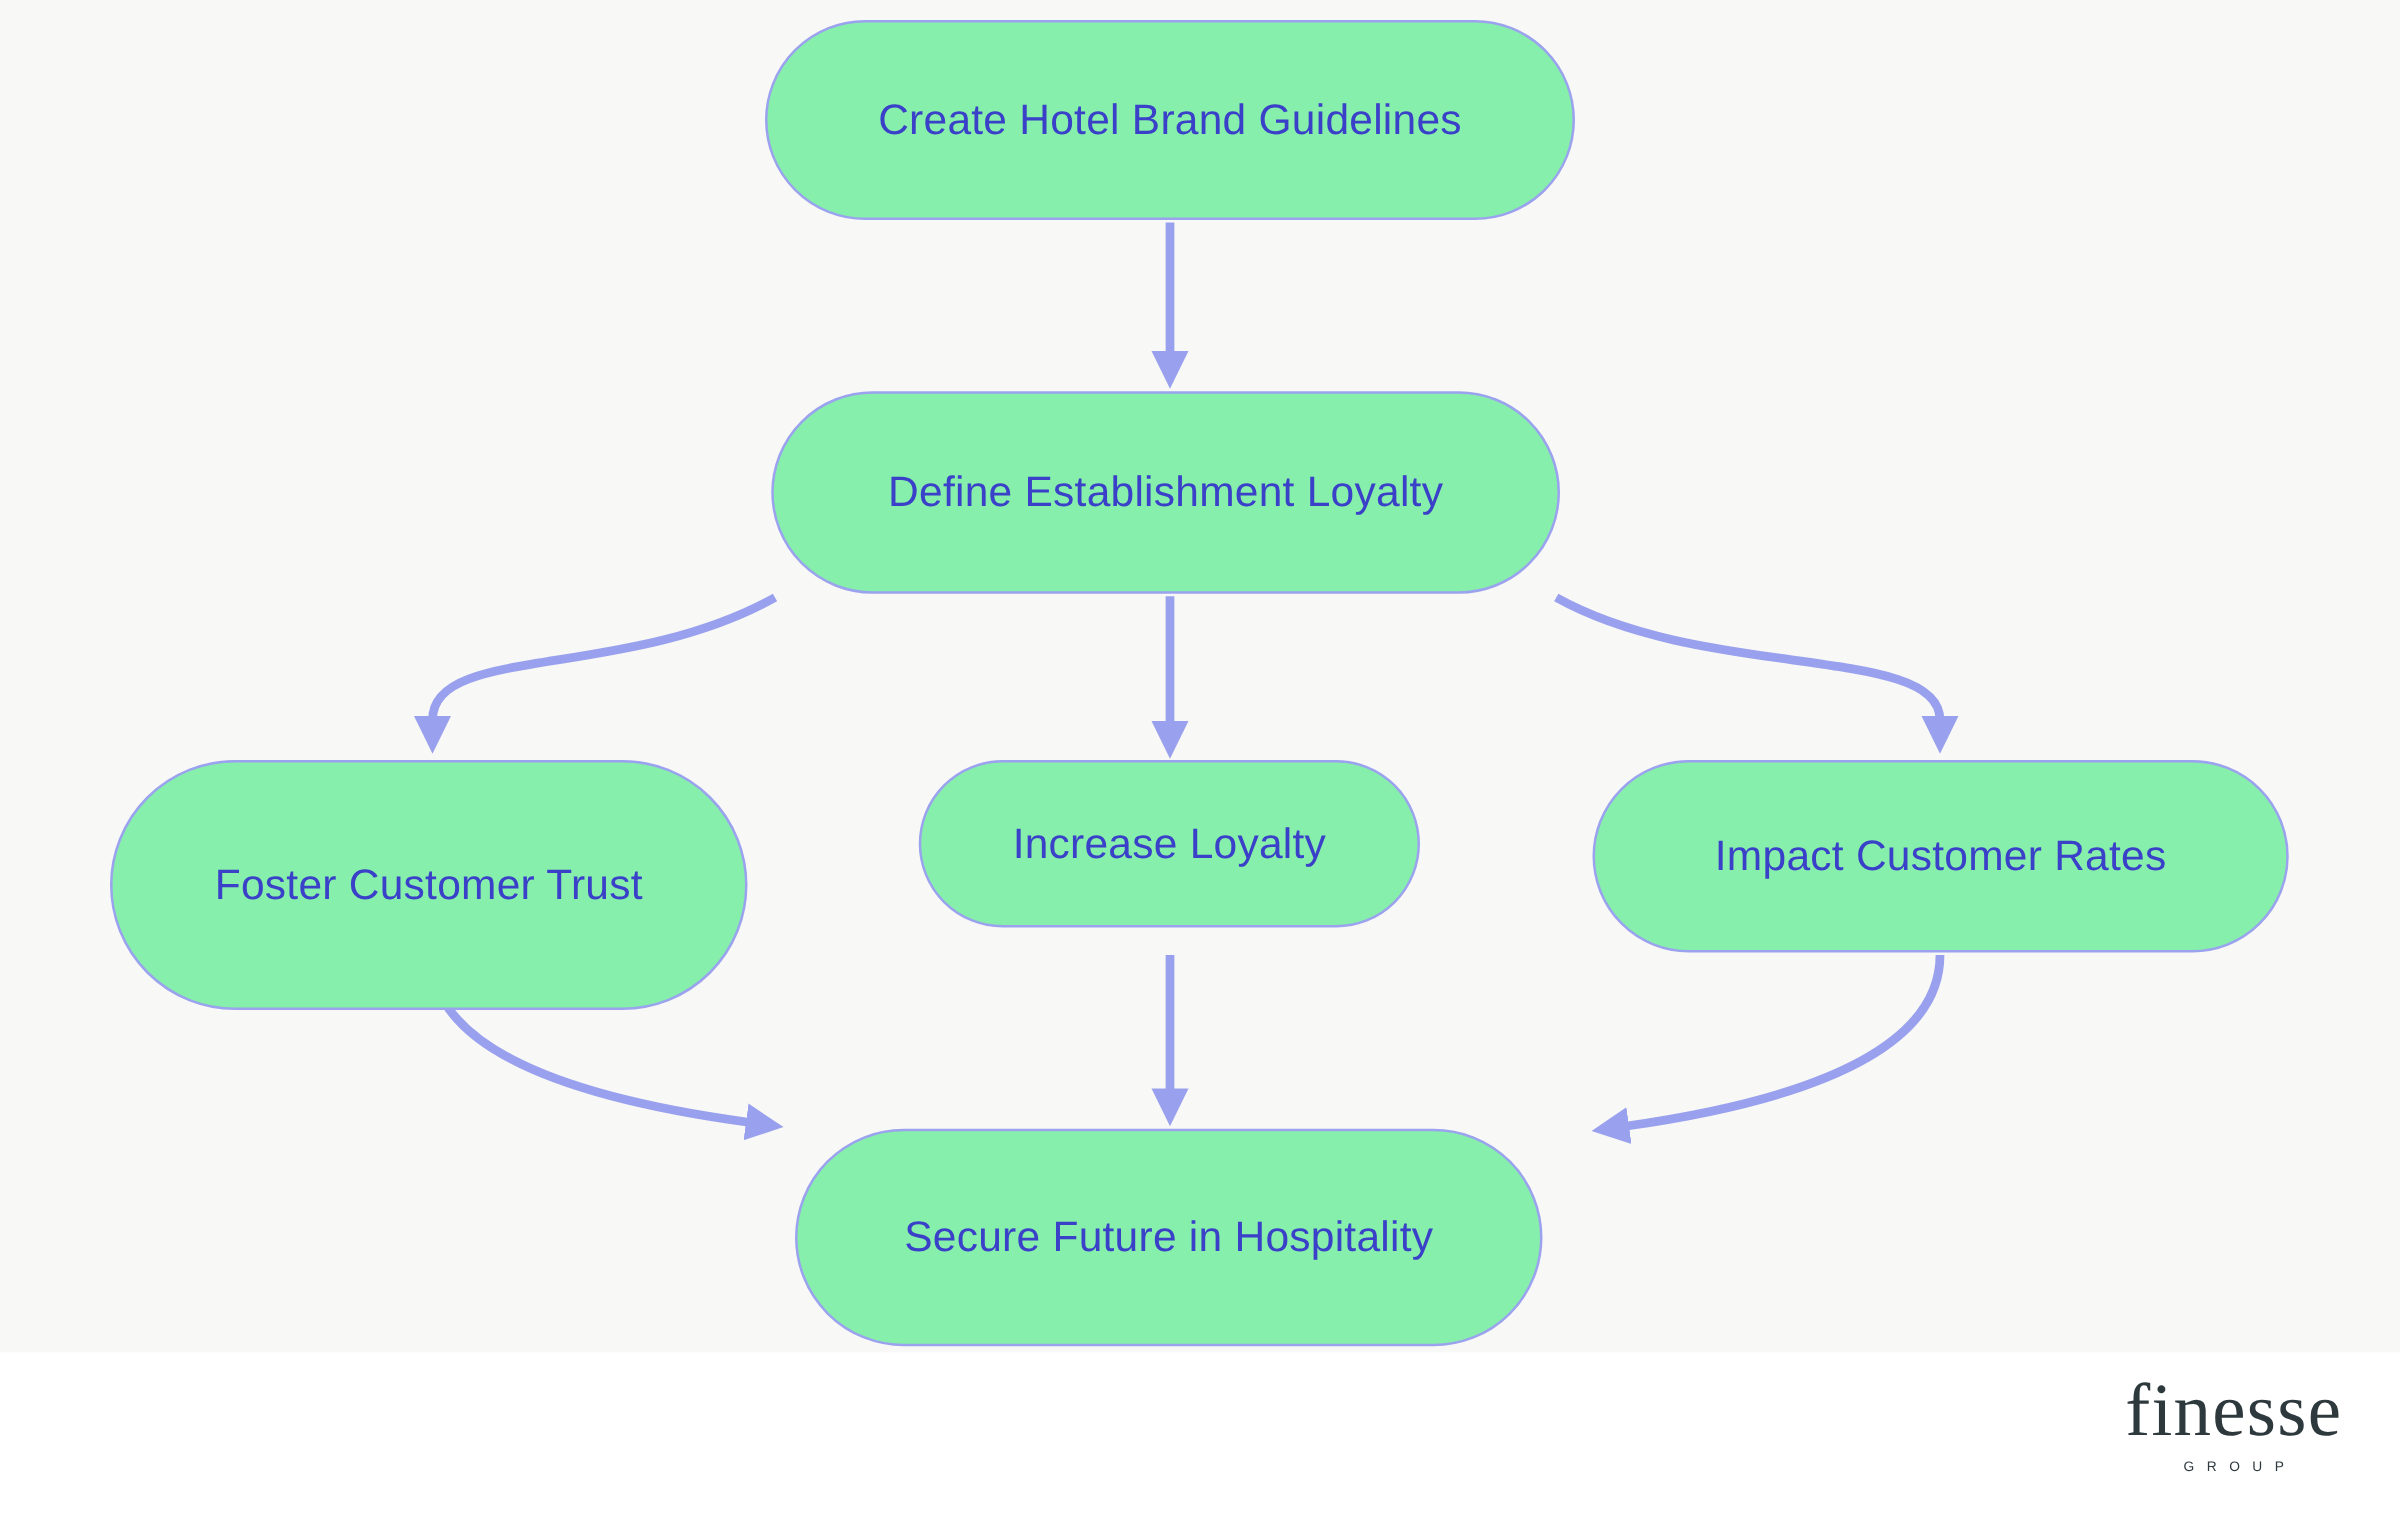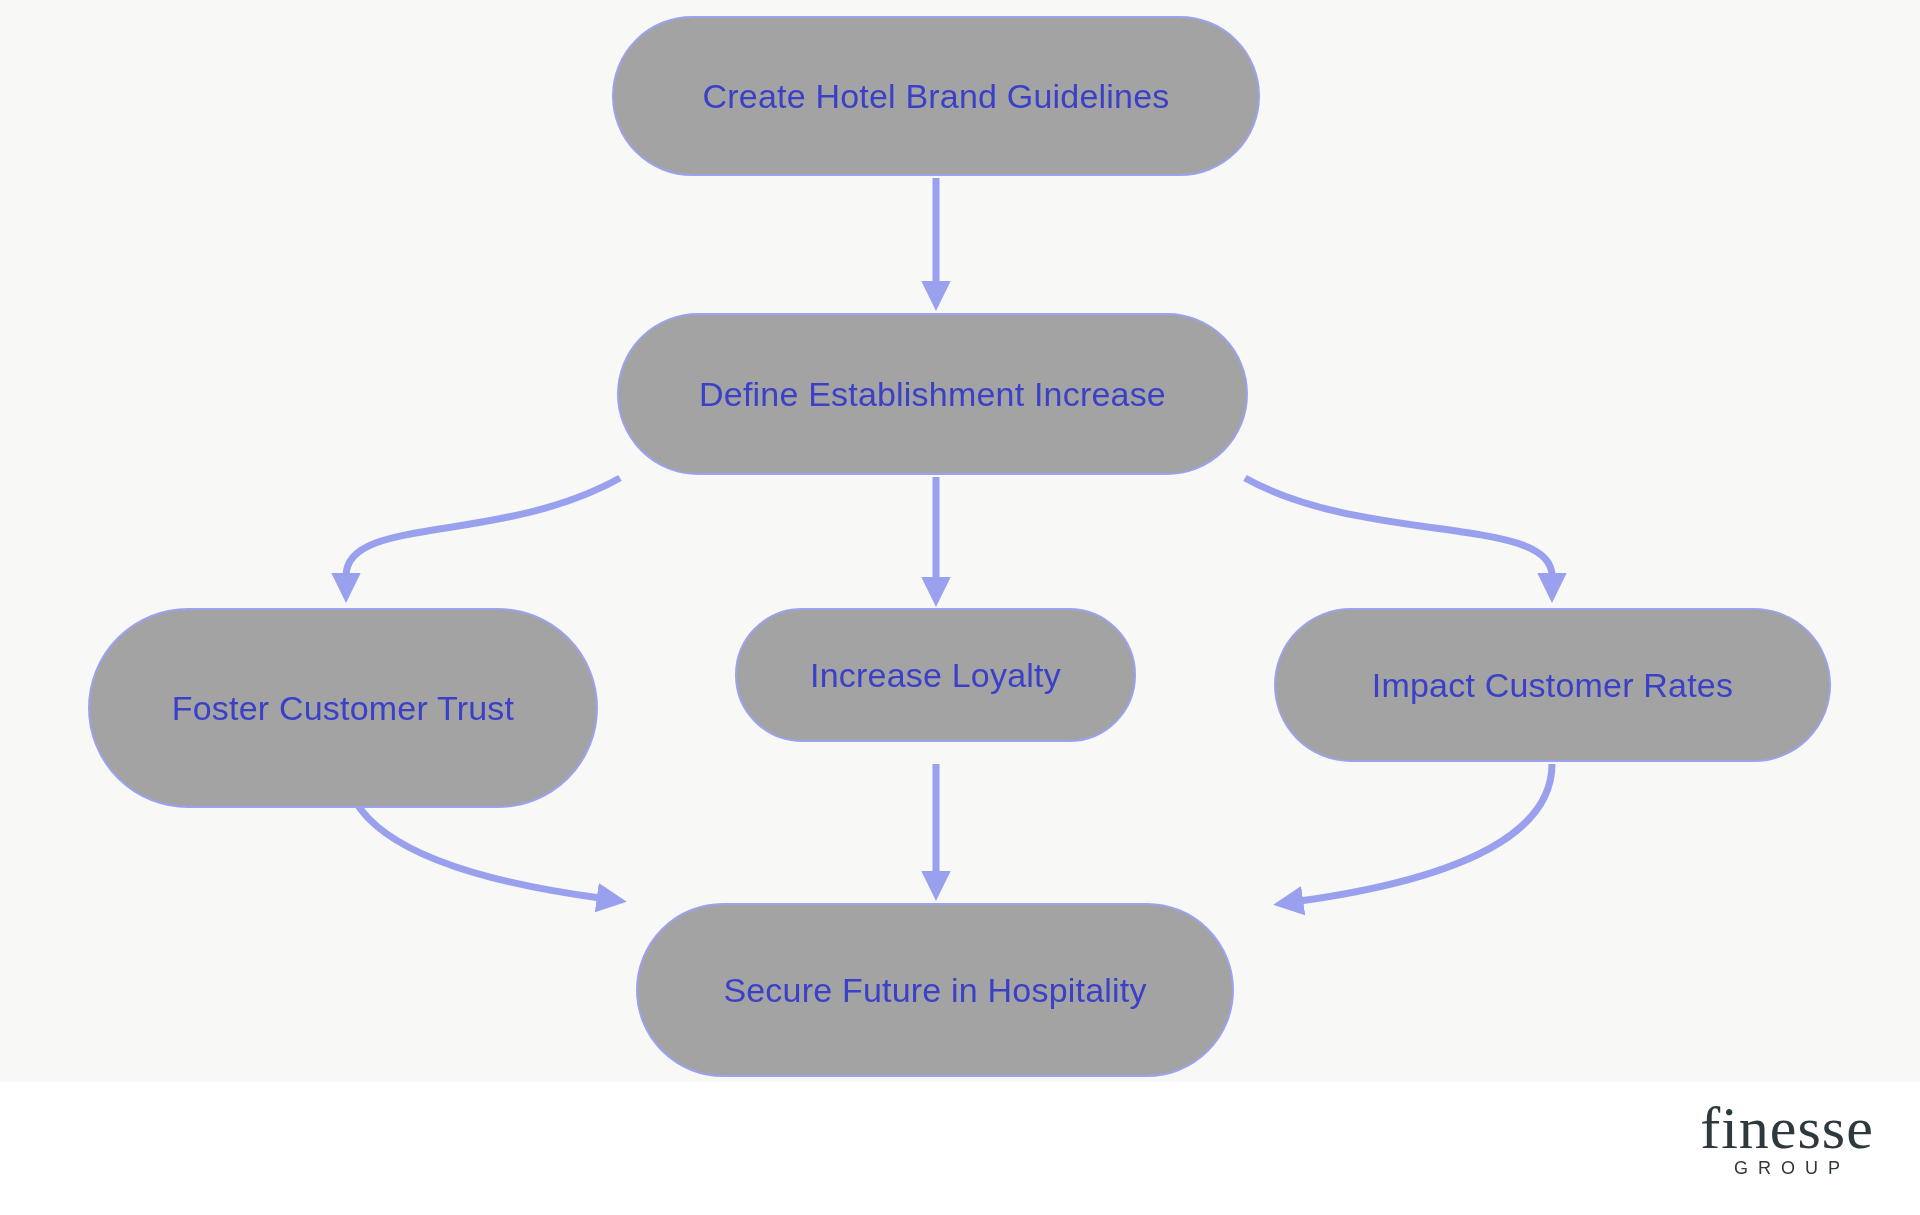--- a/index.html
+++ b/index.html
@@ -19,21 +19,21 @@
   .edges-layer {
     position: absolute;
     left: 0; top: 0;
     width: 1920px; height: 1215px;
     z-index: 1;
     pointer-events: none;
   }
   .node {
     position: absolute;
     z-index: 2;
-    background: #a3a3a3;
+    background: #86efac;
     border: 2px solid #9ba2ee;
     border-radius: 999px;
     display: flex;
     align-items: center;
     justify-content: center;
     color: #3a40c8;
     font-size: 34px;
     font-weight: 500;
     letter-spacing: 0.2px;
     white-space: nowrap;
@@ -62,24 +62,24 @@
   }
   .brand-name {
     font-family: "Liberation Serif", serif;
     font-size: 60px;
     font-weight: 400;
     line-height: 1.0;
     letter-spacing: 1px;
   }
   .brand-subtitle {
     font-family: "Liberation Sans", sans-serif;
-    font-size: 18px;
+    font-size: 11px;
     font-weight: 400;
     letter-spacing: 10px;
-    margin-top: 0;
+    margin-top: 10px;
     text-indent: 10px; 
   }
 </style>
 </head>
 <body>
 
 <div class="canvas"></div>
 
 <svg class="edges-layer" viewBox="0 0 1920 1215" xmlns="http://www.w3.org/2000/svg">
   <defs>
@@ -96,21 +96,21 @@
     <path d="M 936 764 L 936 874" marker-end="url(#arrowhead)"></path>
     <path d="M 1552 764 C 1552 830, 1470 877, 1300 901" marker-end="url(#arrowhead)"></path>
   </g>
 </svg>
 
 <div class="node" id="node-create">
   <span>Create Hotel Brand Guidelines</span>
 </div>
 
 <div class="node" id="node-define">
-  <span>Define Establishment Increase</span>
+  <span>Define Establishment Loyalty</span>
 </div>
 
 <div class="node" id="node-foster">
   <span>Foster Customer Trust</span>
 </div>
 
 <div class="node" id="node-loyalty">
   <span>Increase Loyalty</span>
 </div>
 

